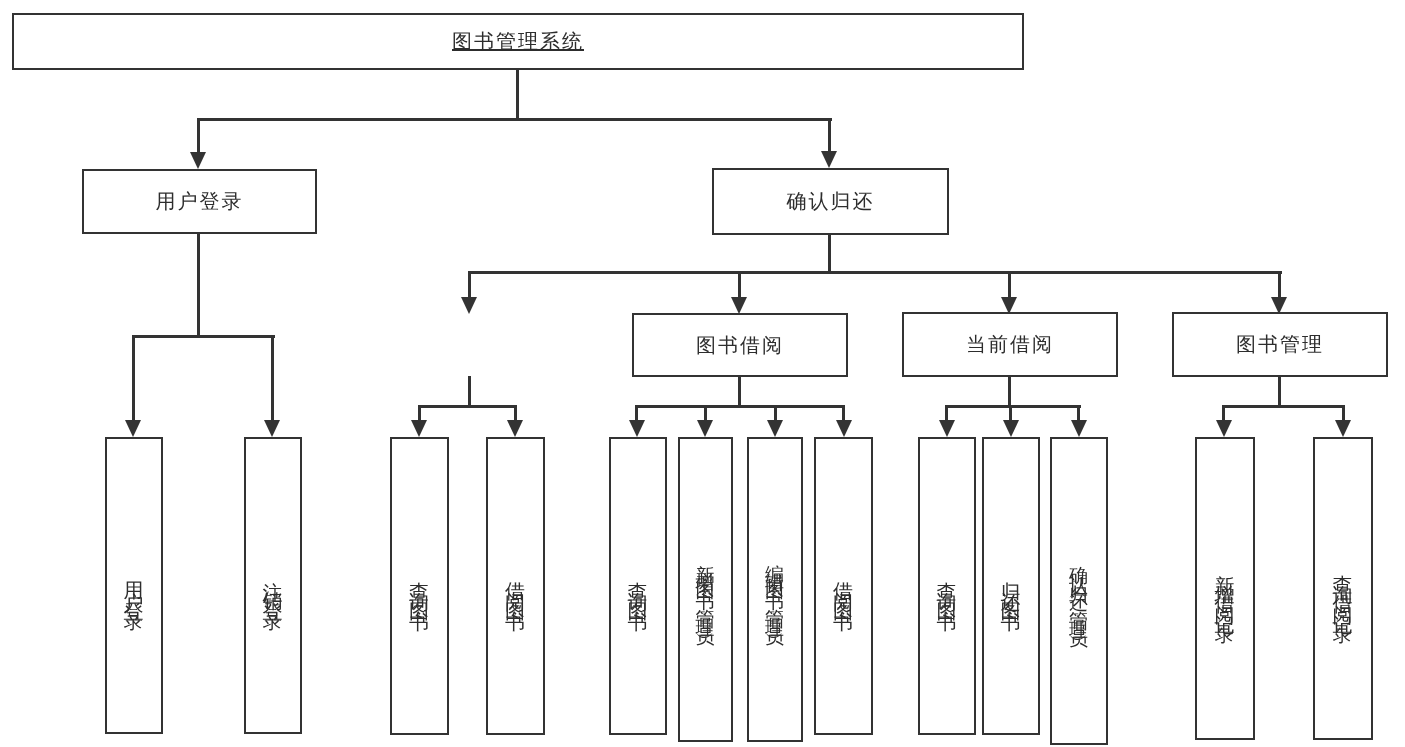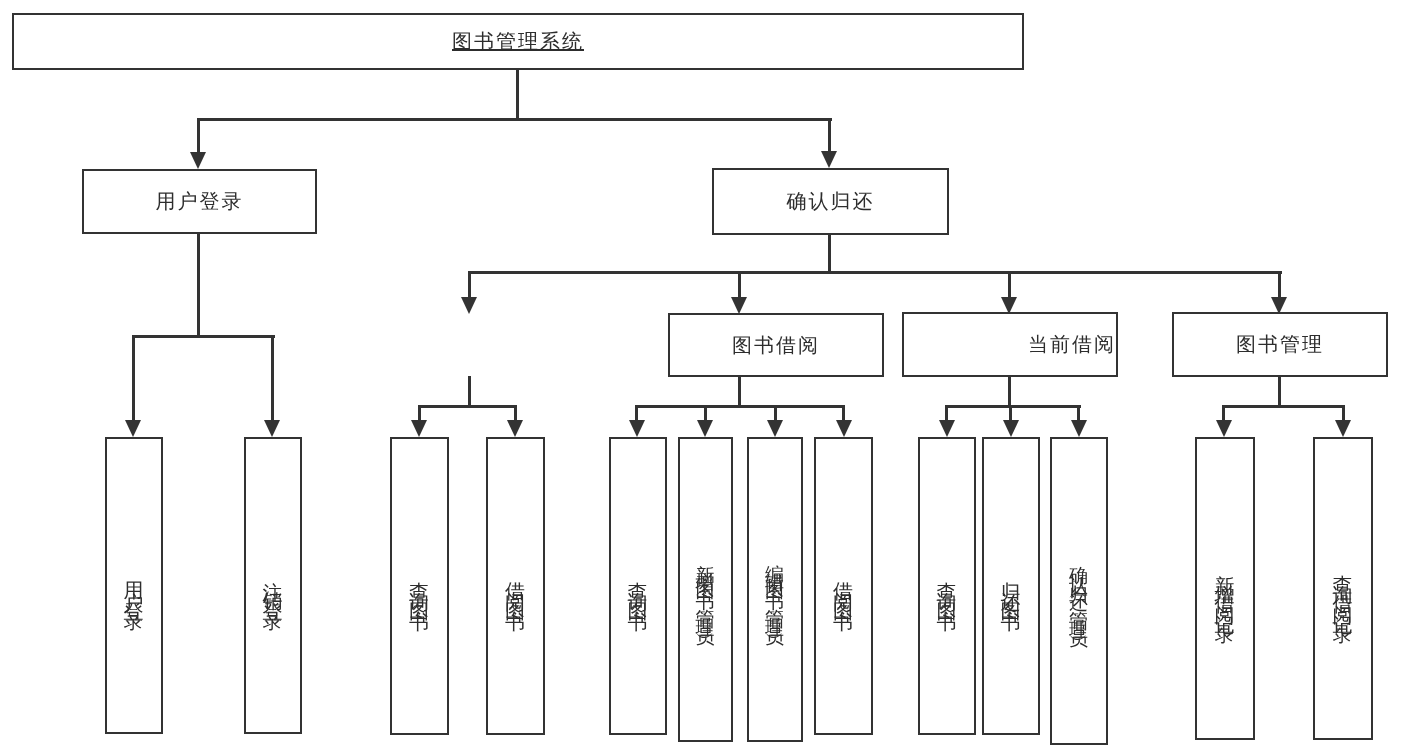--- a/index.html
+++ b/index.html
@@ -62,24 +62,24 @@
   <div class="line" style="left:468px;top:271px;width:814px;height:3px;"></div>
   <div class="line" style="left:468px;top:271px;width:3px;height:30px;"></div>
   <div class="arrow" style="left:461px;top:297px;"></div>
   <div class="line" style="left:738px;top:271px;width:3px;height:30px;"></div>
   <div class="arrow" style="left:731px;top:297px;"></div>
   <div class="line" style="left:1008px;top:271px;width:3px;height:30px;"></div>
   <div class="arrow" style="left:1001px;top:297px;"></div>
   <div class="line" style="left:1278px;top:271px;width:3px;height:30px;"></div>
   <div class="arrow" style="left:1271px;top:297px;"></div>
 
-  <div class="box h-box" style="left:632px;top:313px;width:216px;height:64px;margin-left:36px;">
+  <div class="box h-box" style="left:632px;top:313px;width:216px;height:64px;">
     <span>图书借阅</span>
   </div>
-  <div class="box h-box" style="left:902px;top:312px;width:216px;height:65px;justify-content:flex-end;">
+  <div class="box h-box" style="left:902px;top:312px;width:216px;height:65px;">
     <span>当前借阅</span>
   </div>
   <div class="box h-box" style="left:1172px;top:312px;width:216px;height:65px;">
     <span>图书管理</span>
   </div>
 
   <div class="line" style="left:468px;top:376px;width:3px;height:32px;"></div>
   <div class="line" style="left:418px;top:405px;width:99px;height:3px;"></div>
   <div class="line" style="left:418px;top:405px;width:3px;height:20px;"></div>
   <div class="arrow" style="left:411px;top:420px;"></div>

